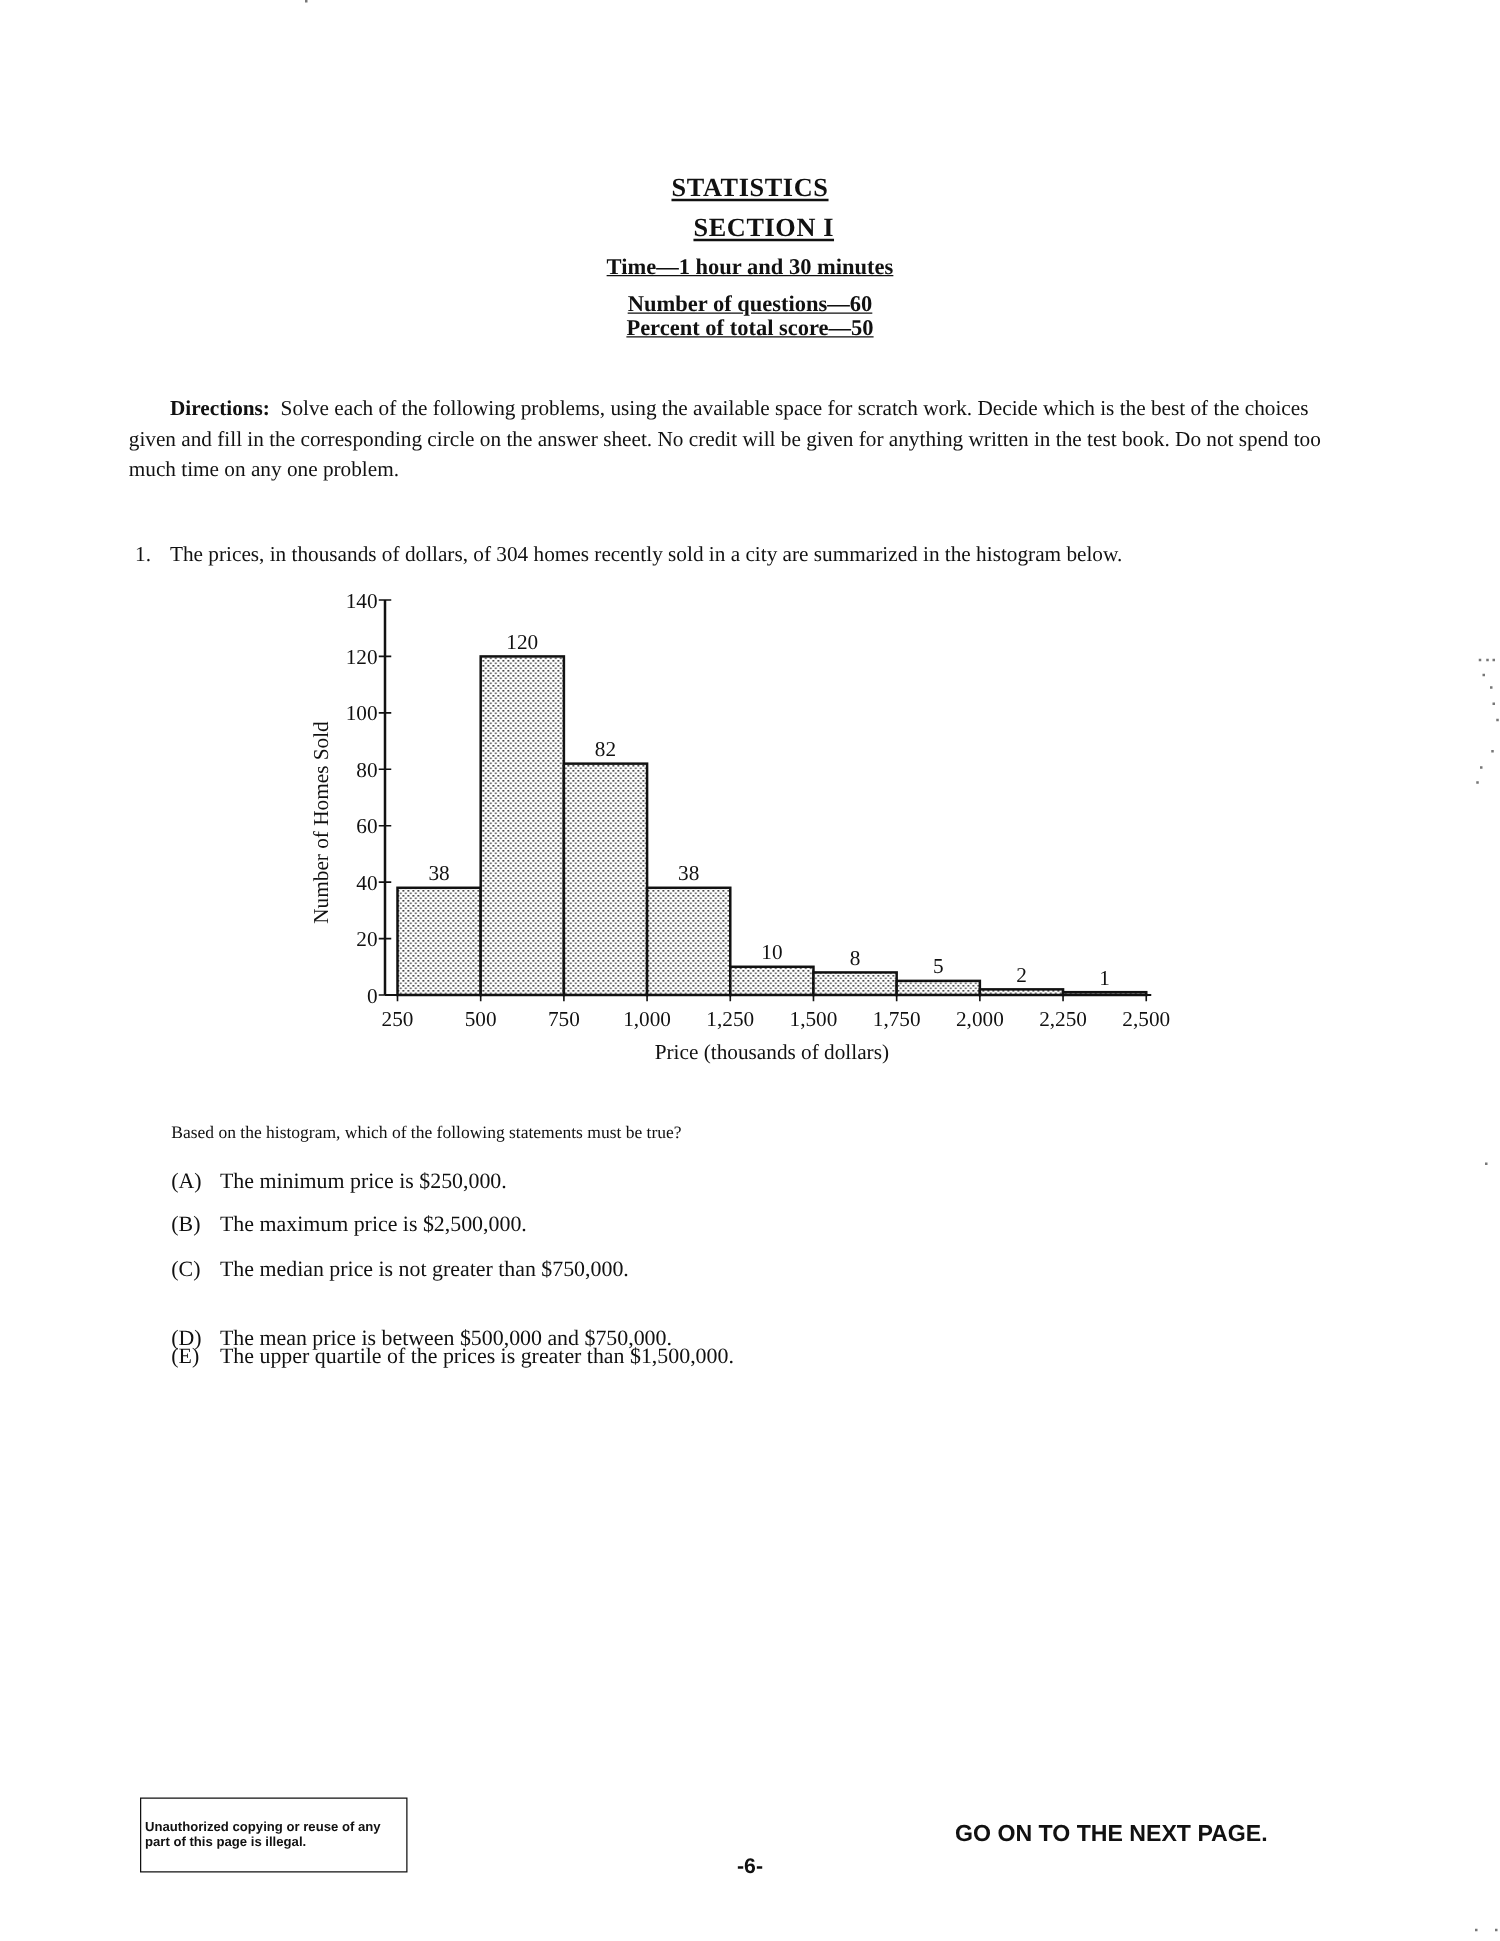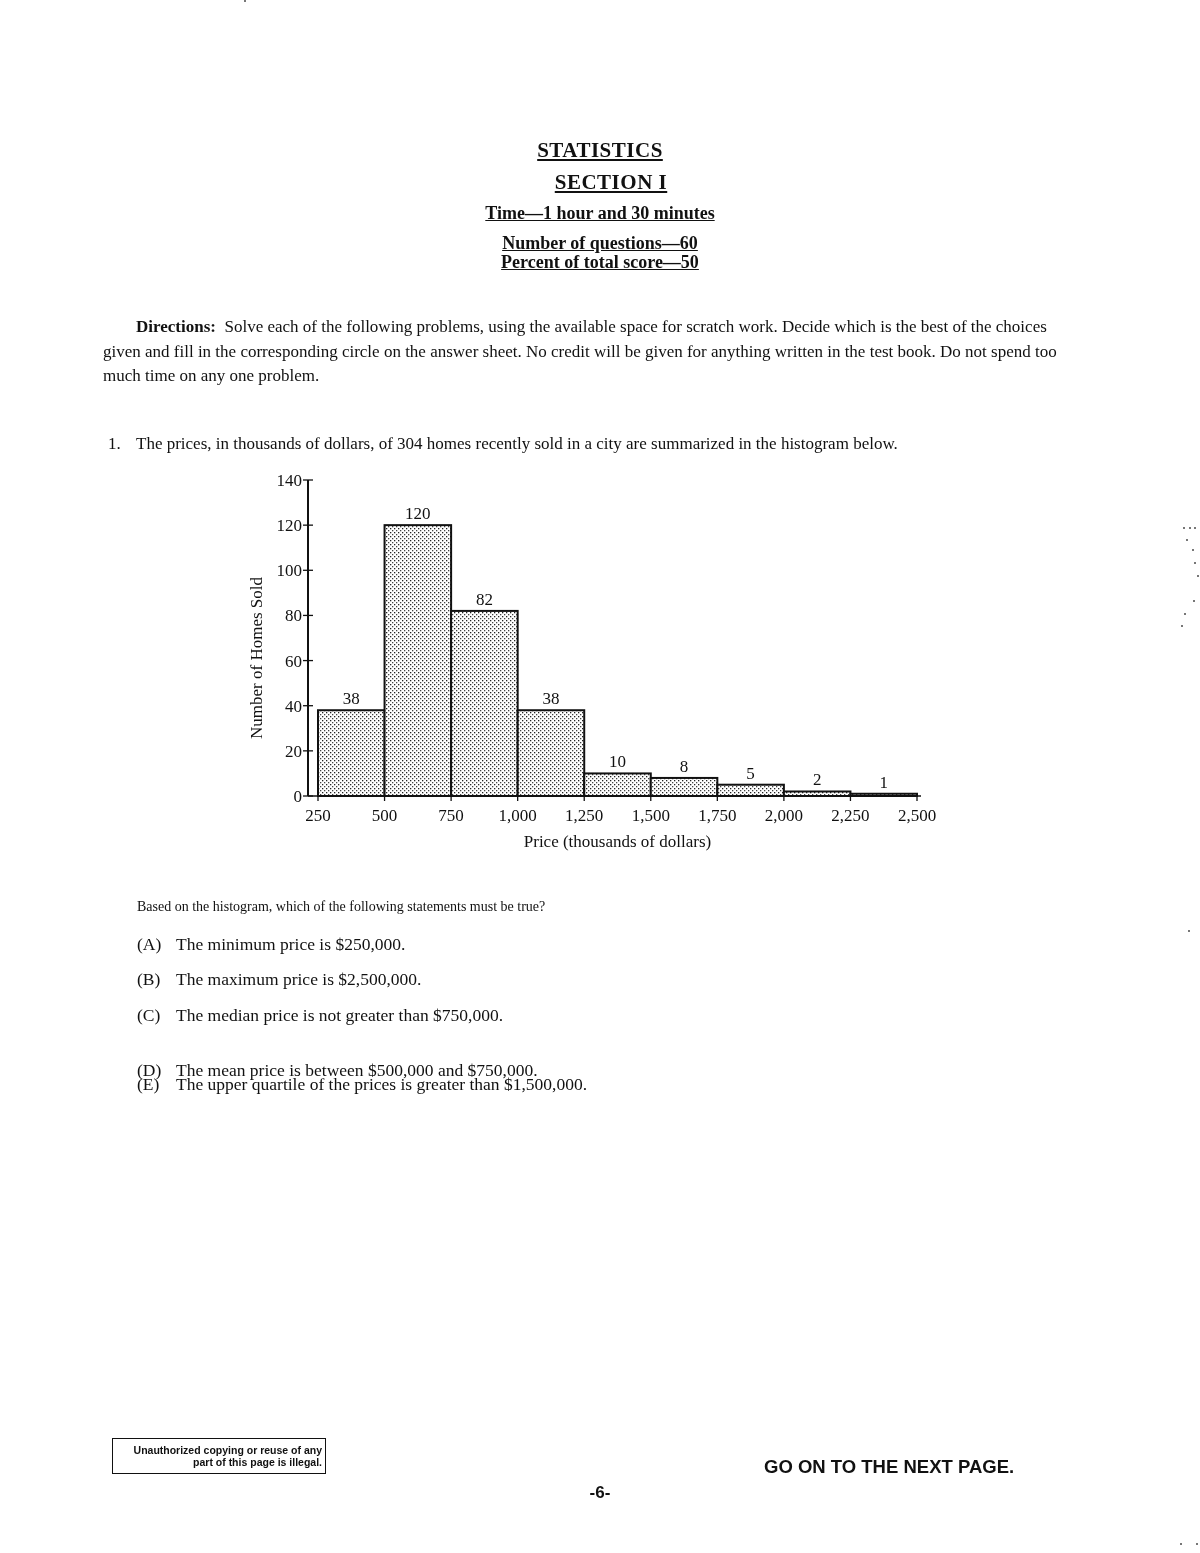--- a/index.html
+++ b/index.html
@@ -13,21 +13,21 @@
   .h-pct { top: 252px; }
   .directions { position: absolute; left: 103px; top: 315px; width: 960px; font-size: 17px; line-height: 24.5px; }
   .directions b { font-weight: bold; margin-left: 33px; }
   .question { position: absolute; left: 108px; top: 434px; font-size: 17px; white-space: nowrap; }
   .question .qnum { display: inline-block; width: 28px; }
   svg#chart { position: absolute; left: 230px; top: 460px; }
   svg text { font-family: "Liberation Serif", serif; fill: #111; }
   .prompt { position: absolute; left: 137px; top: 899px; font-size: 14px; }
   .choice { position: absolute; left: 137px; font-size: 17.5px; white-space: nowrap; }
   .choice .letter { display: inline-block; width: 39px; }
-  .legal { position: absolute; left: 112px; top: 1438px; border: 1.5px solid #111; padding: 5px 3px; font-family: "Liberation Sans", sans-serif; font-weight: bold; font-size: 10.5px; line-height: 12px; width: 206px; text-align: right; }
+  .legal { position: absolute; left: 112px; top: 1438px; border: 1.5px solid #111; padding: 17px 3px; font-family: "Liberation Sans", sans-serif; font-weight: bold; font-size: 10.5px; line-height: 12px; width: 206px; }
   .page-num { position: absolute; left: 0; width: 1200px; text-align: center; top: 1483px; font-family: "Liberation Sans", sans-serif; font-weight: bold; font-size: 17px; }
   .go-on { position: absolute; left: 764px; top: 1456px; font-family: "Liberation Sans", sans-serif; font-weight: bold; font-size: 18.5px; }
   .speck { position: absolute; width: 2px; height: 2px; background: #777; }
 </style>
 </head>
 <body>
 
 <div class="header h-title">STATISTICS</div>
 <div class="header h-section">SECTION I</div>
 <div class="header h-line h-time">Time—1 hour and 30 minutes</div>

